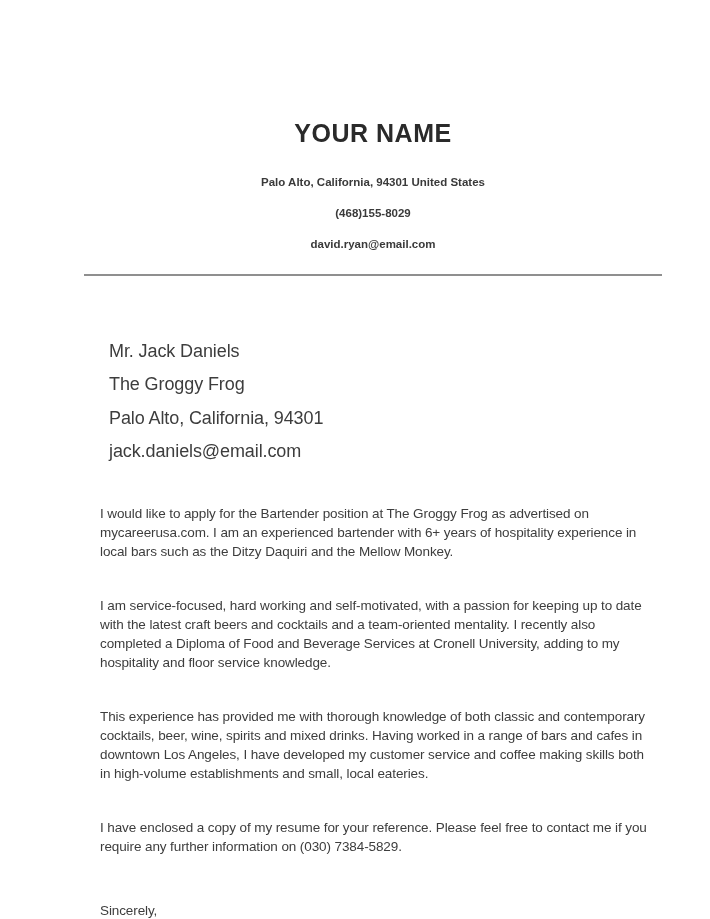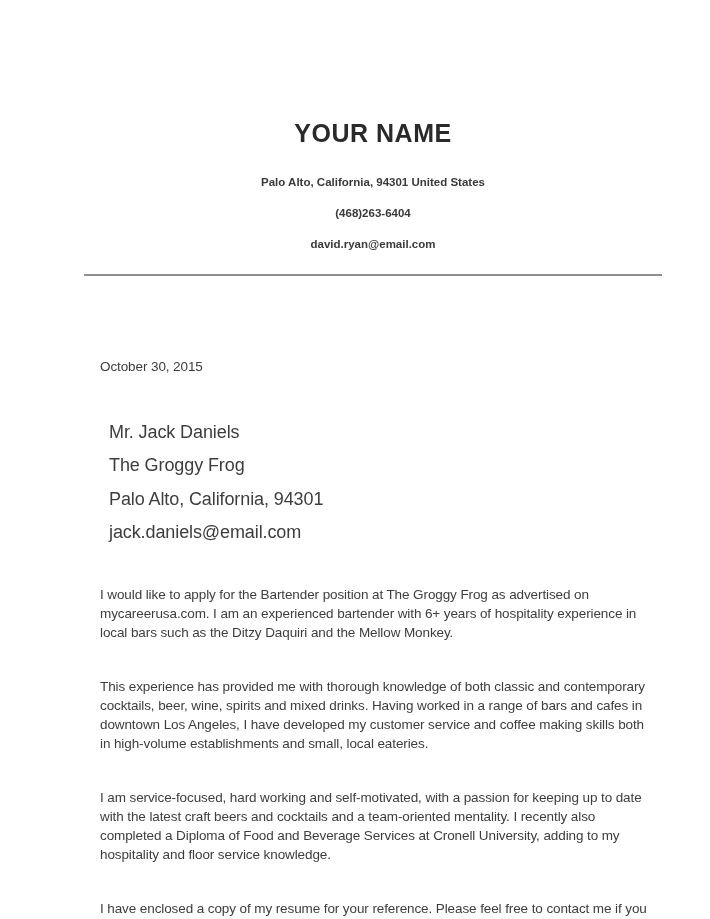--- a/index.html
+++ b/index.html
@@ -89,41 +89,40 @@
 </style>
 </head>
 <body>
 
 <div class="page">
 
   <header class="letterhead">
     <h1 class="sender-name">YOUR NAME</h1>
     <div class="addr-block">
       <div class="addr-line">Palo Alto, California, 94301 United States</div>
-      <div class="addr-line">(468)263-6404</div>
+      <div class="addr-line">(468)155-8029</div>
       <div class="addr-line">david.ryan@email.com</div>
     </div>
     <div class="divider"></div>
   </header>
 
   <main class="letter">
 
-    <p class="date">October 30, 2015</p>
 
     <div class="recipient">
       <div class="recipient-line">Mr. Jack Daniels</div>
       <div class="recipient-line">The Groggy Frog</div>
       <div class="recipient-line">Palo Alto, California, 94301</div>
       <div class="recipient-line">jack.daniels@email.com</div>
     </div>
 
 
     <p class="para">I would like to apply for the Bartender position at The Groggy Frog as advertised on mycareerusa.com. I am an experienced bartender with 6+ years of hospitality experience in local bars such as the Ditzy Daquiri and the Mellow Monkey.</p>
+    <p class="para">I am service-focused, hard working and self-motivated, with a passion for keeping up to date with the latest craft beers and cocktails and a team-oriented mentality. I recently also completed a Diploma of Food and Beverage Services at Cronell University, adding to my hospitality and floor service knowledge.</p>
     <p class="para">This experience has provided me with thorough knowledge of both classic and contemporary cocktails, beer, wine, spirits and mixed drinks. Having worked in a range of bars and cafes in downtown Los Angeles, I have developed my customer service and coffee making skills both in high-volume establishments and small, local eateries.</p>
-    <p class="para">I am service-focused, hard working and self-motivated, with a passion for keeping up to date with the latest craft beers and cocktails and a team-oriented mentality. I recently also completed a Diploma of Food and Beverage Services at Cronell University, adding to my hospitality and floor service knowledge.</p>
     <p class="para">I have enclosed a copy of my resume for your reference. Please feel free to contact me if you require any further information on (030) 7384-5829.</p>
 
     <p class="closing-line">Sincerely,</p>
     <p class="signature-line">David Ryan</p>
 
   </main>
 
   <footer>
     <div class="footer-caption">[Bartender Cover Letter]</div>
   </footer>

